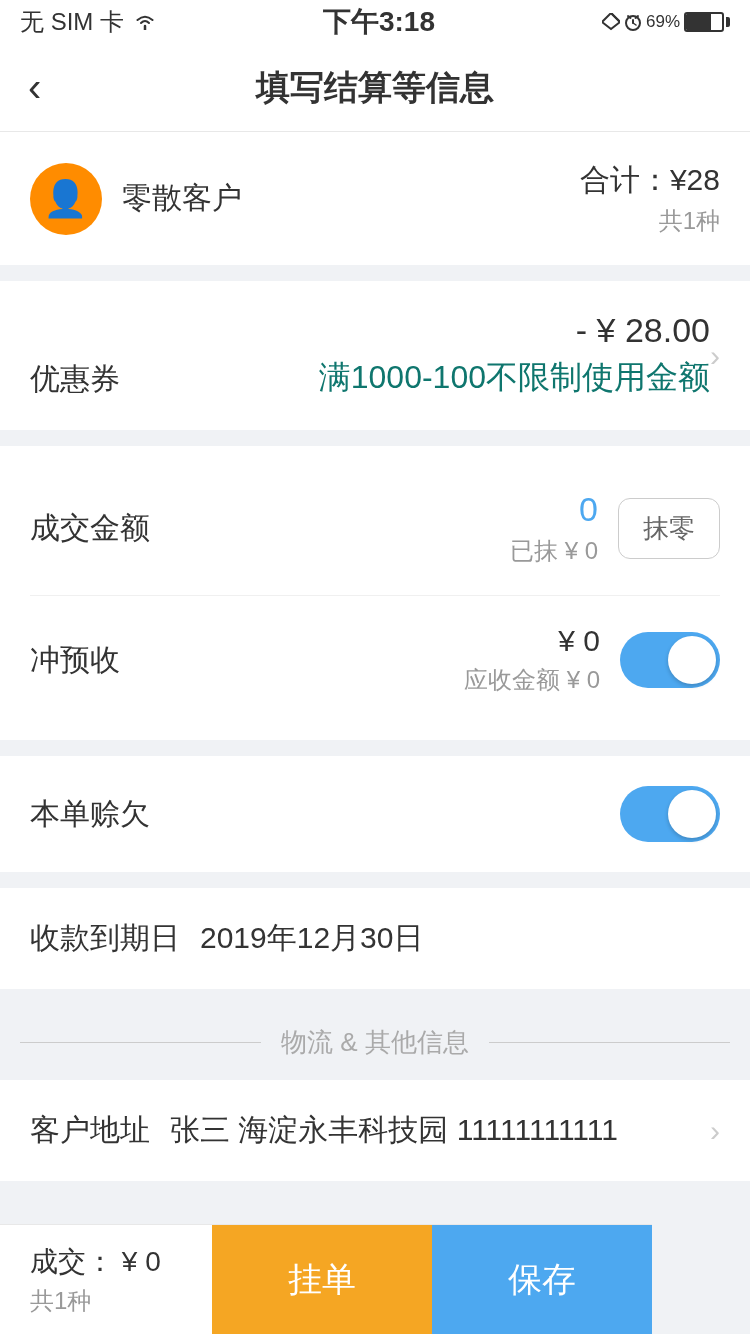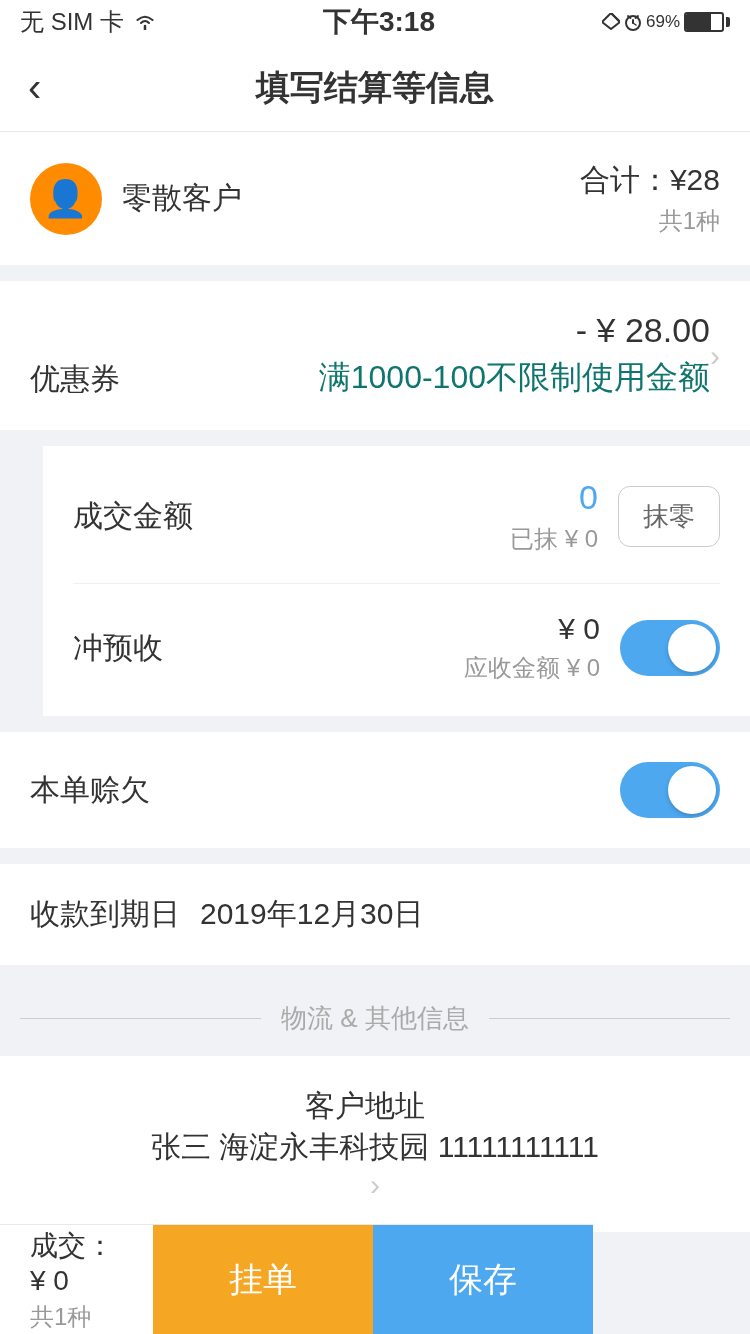--- a/index.html
+++ b/index.html
@@ -137,22 +137,21 @@
     }
     .chevron-right {
       color: #ccc;
       font-size: 30px;
     }
 
     
     .transaction-section {
       background: #fff;
       margin-bottom: 16px;
-      padding: 4px 30px;
-      margin-left: 43px;
+      padding: 16px 30px;
     }
     .transaction-row {
       display: flex;
       align-items: center;
       justify-content: space-between;
       padding: 28px 0;
       border-bottom: 1px solid #f0f0f0;
     }
     .transaction-row:last-child {
       border-bottom: none;
@@ -275,39 +274,38 @@
     }
 
     
     .address-row {
       background: #fff;
       display: flex;
       align-items: center;
       justify-content: space-between;
       padding: 30px 30px;
       margin-top: 0;
-      flex-direction: column;
     }
     .address-label {
       font-size: 30px;
       color: #333;
       white-space: nowrap;
       margin-right: 20px;
     }
     .address-value {
       font-size: 30px;
       color: #333;
       flex: 1;
     }
 
     
     .bottom-bar {
       position: fixed;
       bottom: 0;
-      width: 593px;
+      width: 652px;
       height: 110px;
       background: #fff;
       display: flex;
       align-items: center;
       border-top: 1px solid #e8e8e8;
     }
     .bottom-info {
       flex: 1;
       padding: 0 30px;
     }

